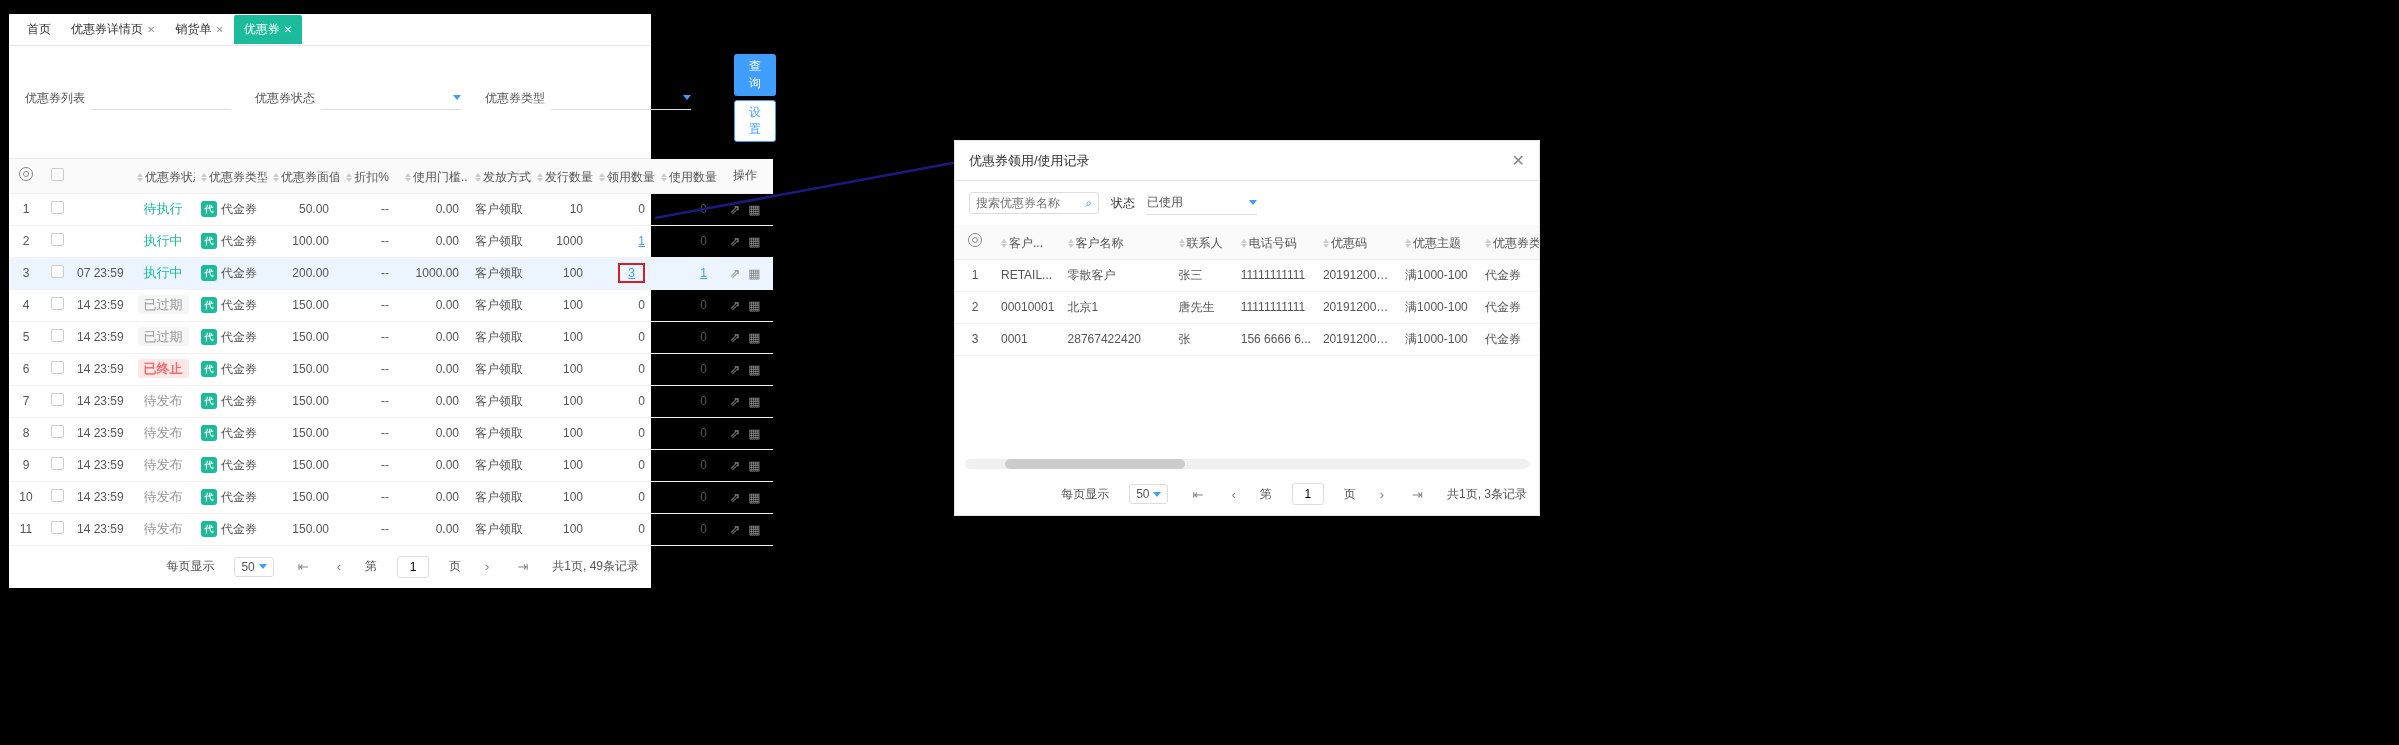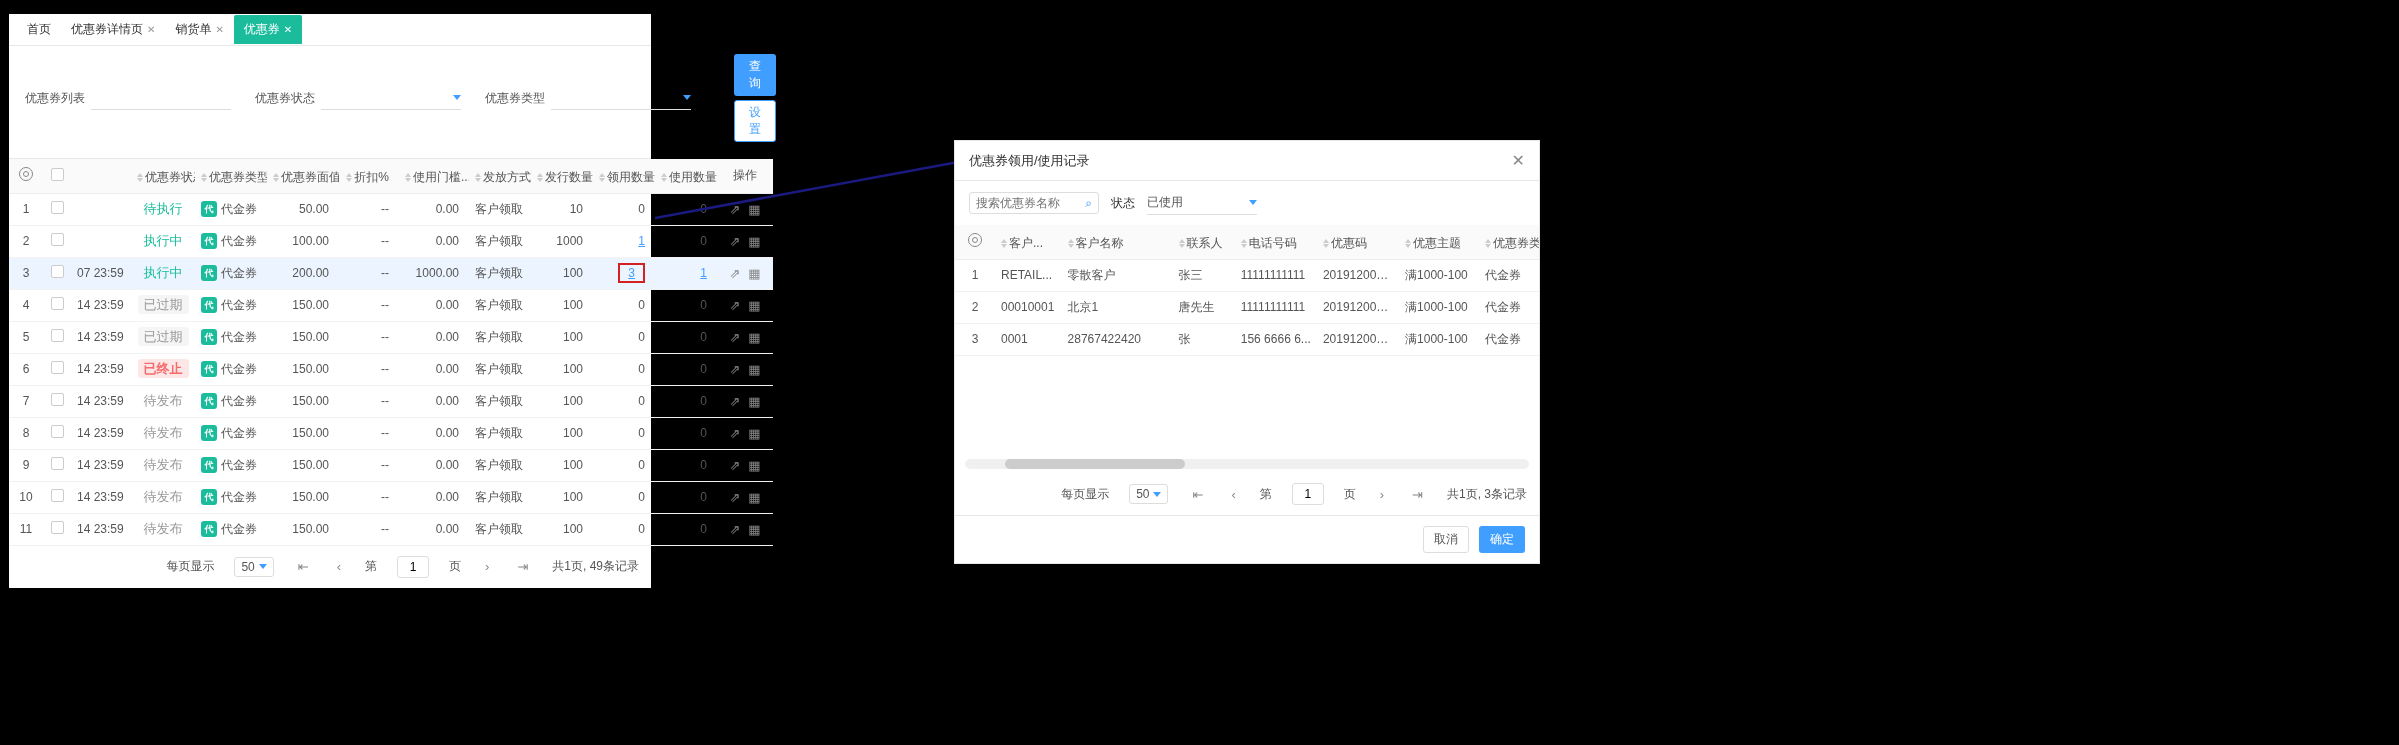--- a/index.html
+++ b/index.html
@@ -608,17 +608,13 @@
       </span>
     <span class="page-nav-btn">⇤</span>
     <span class="page-nav-btn">‹</span>
     <span>第</span>
     <input class="page-input" value="1" style="">
     <span>页</span>
     <span class="page-nav-btn">›</span>
     <span class="page-nav-btn">⇥</span>
     <span>共1页, 3条记录</span>
   </div>
-  <div class="dialog-footer">
-    <span class="btn btn-default">取消</span>
-    <span class="btn btn-primary">确定</span>
-  </div>
 </div>
 
 </body></html>

